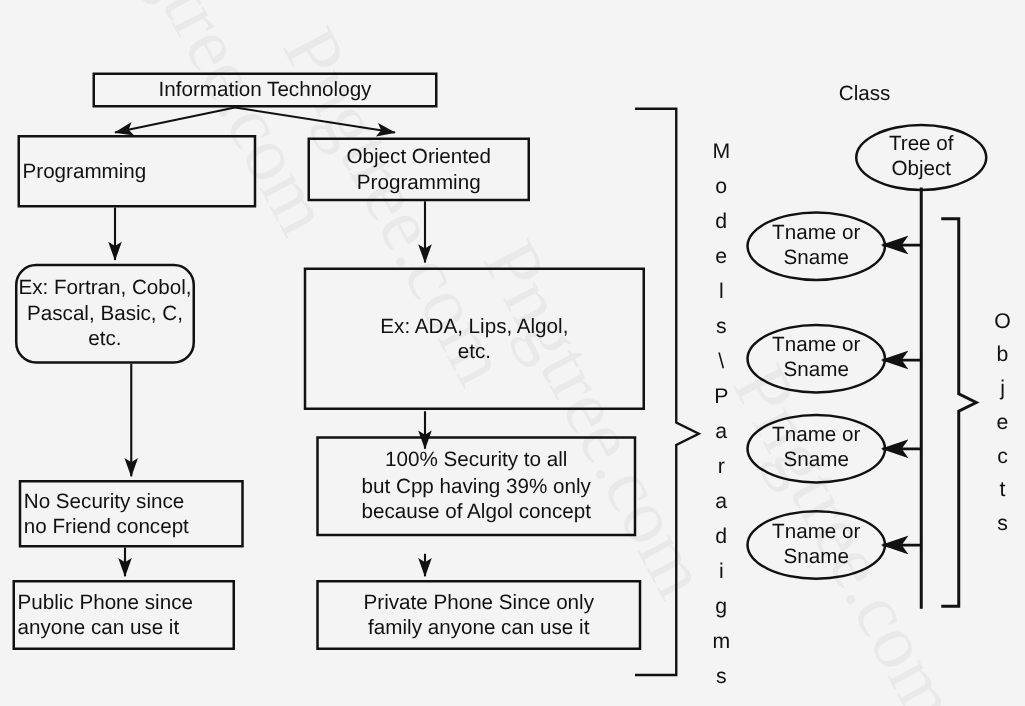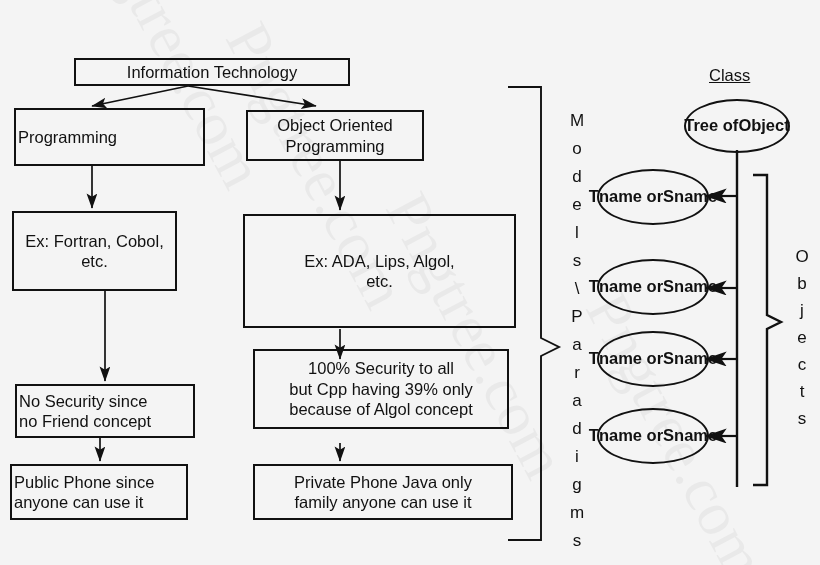--- a/index.html
+++ b/index.html
@@ -54,26 +54,26 @@
   .box.center { align-items: center; text-align: center; }
   .box.left   { align-items: flex-start; text-align: left; padding-left: 2px; }
 
   .ellipse {
     position: absolute;
     border: 2px solid #111111;
     border-radius: 50%;
     background: transparent;
     box-sizing: border-box;
     display: flex;
+    flex-direction: column;
     align-items: center;
     justify-content: center;
     text-align: center;
     font-size: 16.5px;
     line-height: 1.2;
-    font-weight: bold;
   }
   .ellipse .ln { display: block; white-space: nowrap; }
 
   .plain-label {
     position: absolute;
     font-size: 16.5px;
     white-space: nowrap;
   }
 
   .vtext {
@@ -160,22 +160,23 @@
   </svg>
 
   <div class="box center" style="left:74px; top:58px; width:276px; height:28px;">
     <span class="ln">Information Technology</span>
   </div>
 
   <div class="box left" style="left:14px; top:108px; width:191px; height:58px;">
     <span class="ln">Programming</span>
   </div>
 
-  <div class="box center" style="left:12px; top:211px; width:165px; height:80px;">
+  <div class="box center" style="left:12px; top:211px; width:144px; height:80px;border-radius:17px;">
     <span class="ln">Ex: Fortran, Cobol,</span>
+    <span class="ln">Pascal, Basic, C,</span>
     <span class="ln">etc.</span>
   </div>
 
   <div class="box left" style="left:10px; top:464px; width:178px; height:56px;">
     <span class="ln">Public Phone since</span>
     <span class="ln">anyone can use it</span>
   </div>
 
   <div class="box left" style="left:15px; top:384px; width:180px; height:54px;">
     <span class="ln">No Security since</span>
@@ -192,21 +193,21 @@
     <span class="ln">etc.</span>
   </div>
 
   <div class="box center" style="left:253px; top:349px; width:256px; height:80px;">
     <span class="ln">100% Security to all</span>
     <span class="ln">but Cpp having 39% only</span>
     <span class="ln">because of Algol concept</span>
   </div>
 
   <div class="box center" style="left:253px; top:464px; width:260px; height:56px;">
-    <span class="ln">Private Phone Java only</span>
+    <span class="ln">Private Phone Since only</span>
     <span class="ln">family anyone can use it</span>
   </div>
 
   <div class="vtext" id="models-label" style="left:562px; top:112px; width:30px;">
       <span style="height: 28px;">M</span>
       <span style="height: 28px;">o</span>
       <span style="height: 28px;">d</span>
       <span style="height: 28px;">e</span>
       <span style="height: 28px;">l</span>
       <span style="height: 28px;">s</span>
@@ -225,21 +226,21 @@
   <div class="vtext" id="objects-label" style="left:790px; top:248px; width:24px;">
       <span style="height: 27px;">O</span>
       <span style="height: 27px;">b</span>
       <span style="height: 27px;">j</span>
       <span style="height: 27px;">e</span>
       <span style="height: 27px;">c</span>
       <span style="height: 27px;">t</span>
       <span style="height: 27px;">s</span>
     </div>
 
-  <div class="plain-label" style="left:709px; top:66px;text-decoration:underline;">Class</div>
+  <div class="plain-label" style="left:671px; top:66px;">Class</div>
 
   <div class="ellipse" style="left:684px; top:99px; width:106px; height:54px;">
     <span class="ln">Tree of</span>
     <span class="ln">Object</span>
   </div>
 
   <div class="ellipse" style="left:597px; top:169px; width:112px; height:56px;">
     <span class="ln">Tname or</span>
     <span class="ln">Sname</span>
   </div>

